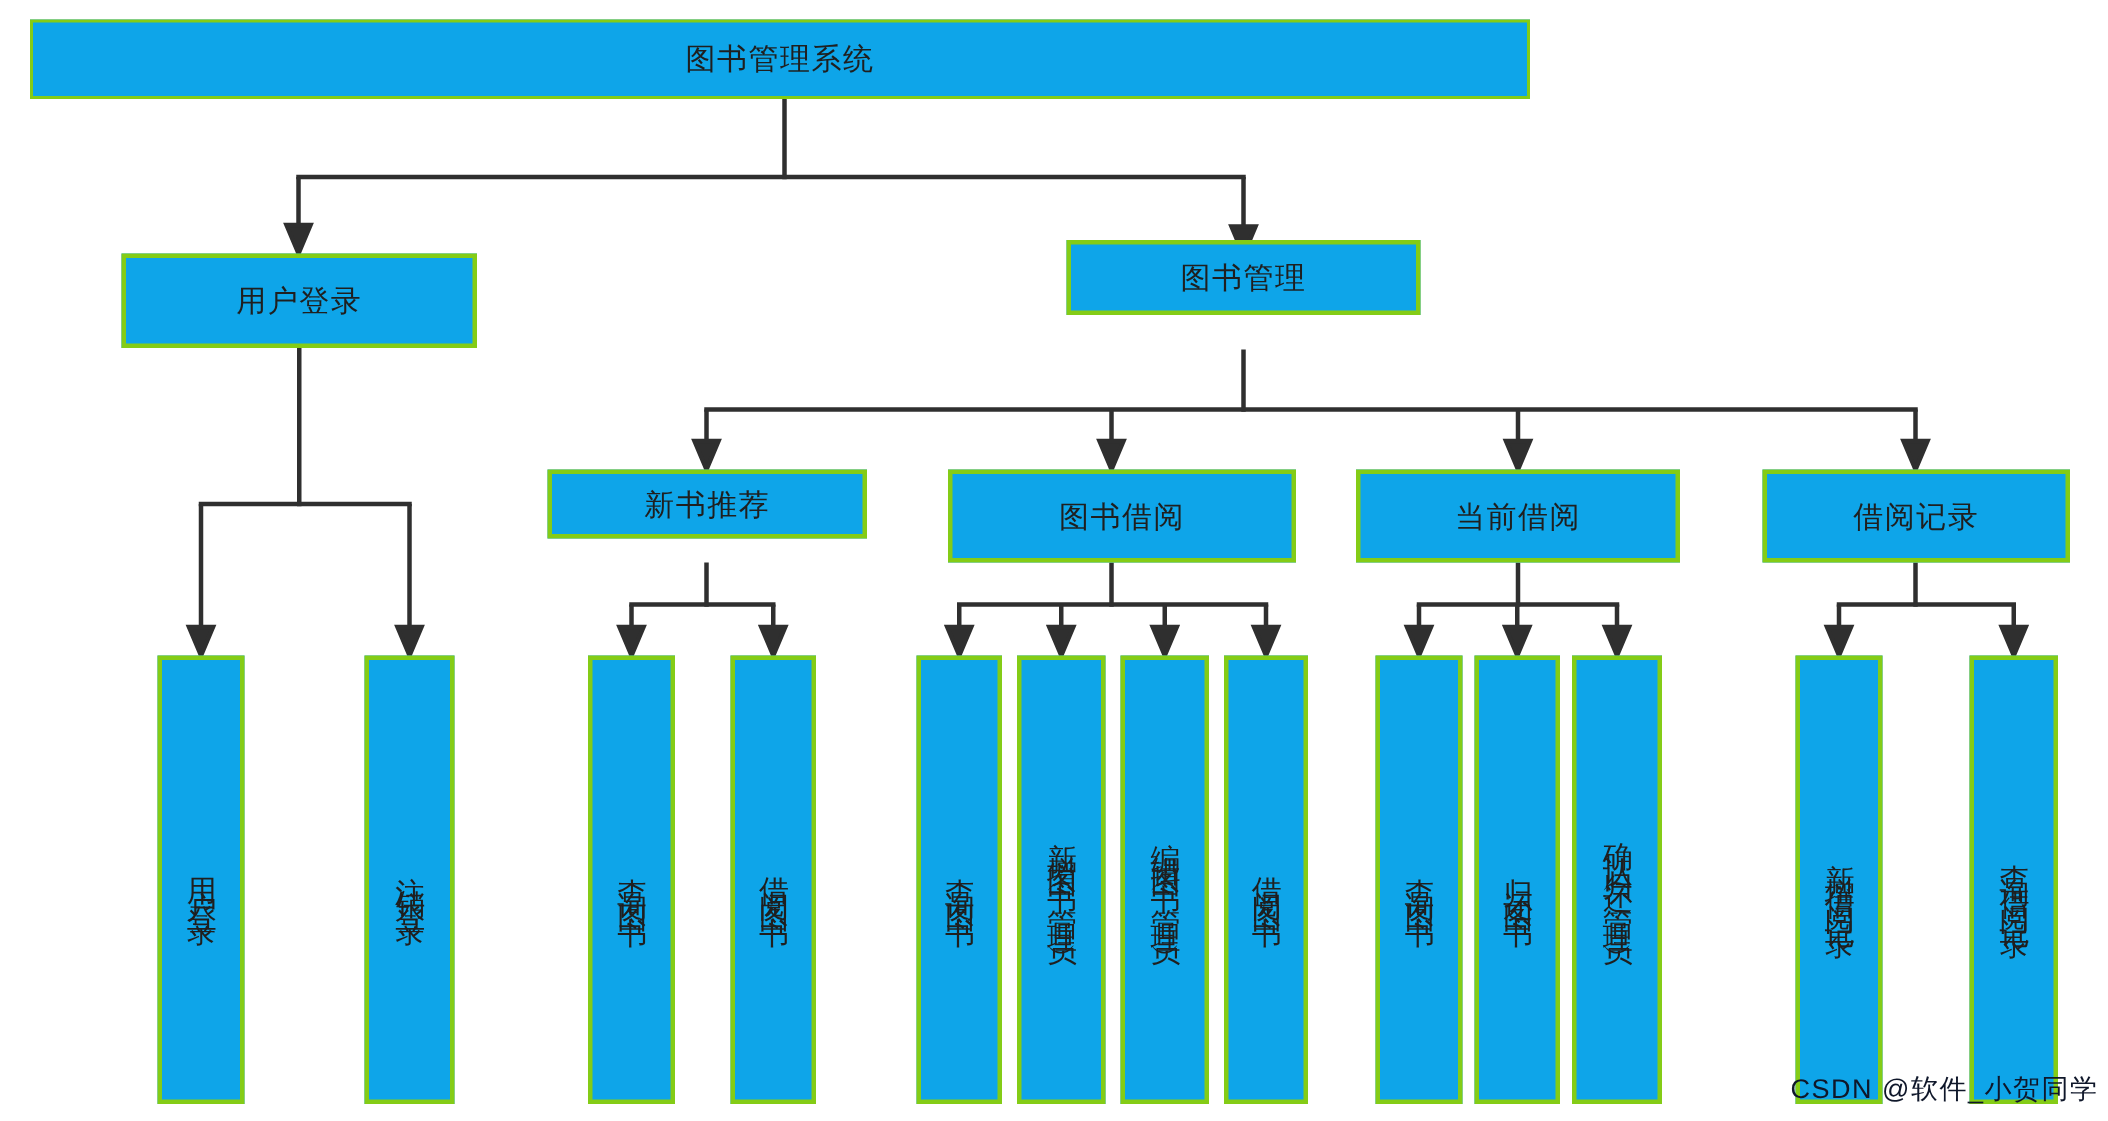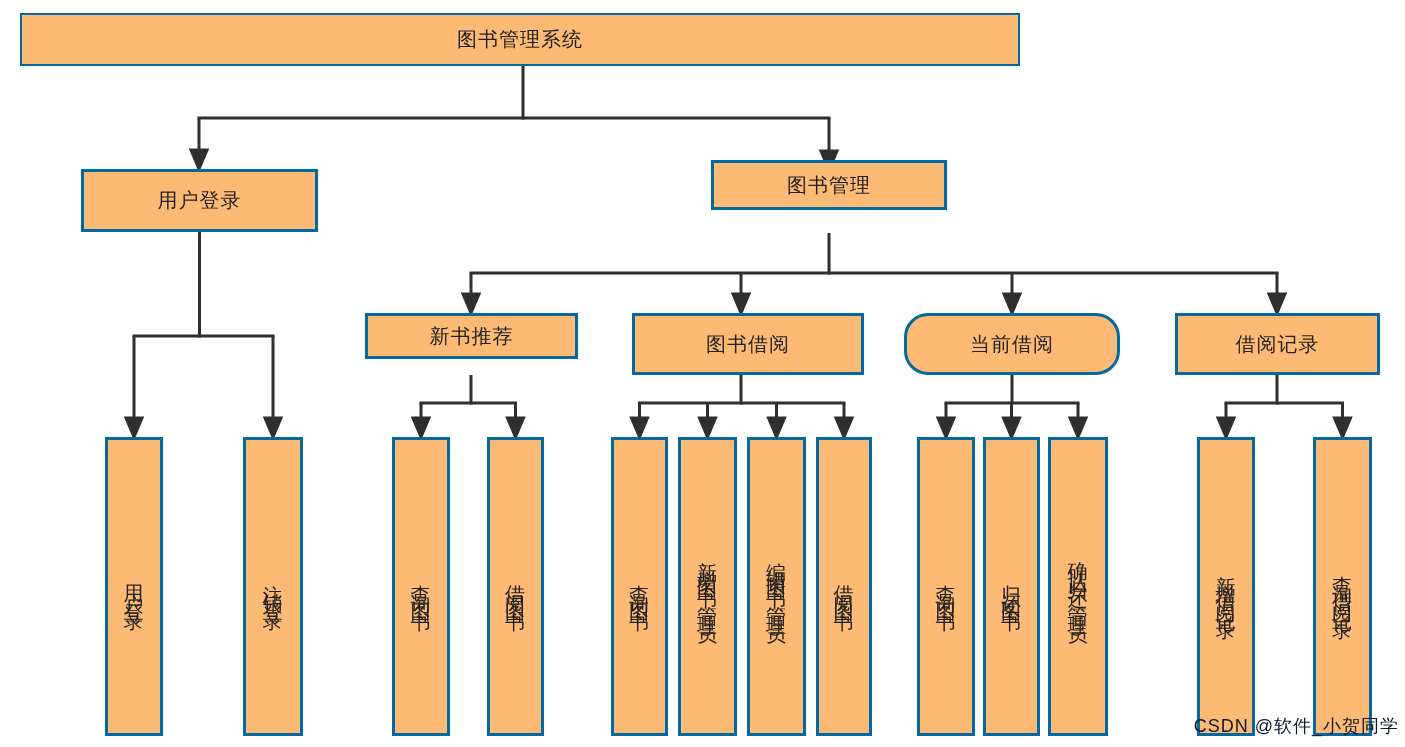--- a/index.html
+++ b/index.html
@@ -17,22 +17,22 @@
   }
   .connectors {
     position: absolute;
     left: 0;
     top: 0;
     z-index: 0;
   }
   .node {
     position: absolute;
     box-sizing: border-box;
-    background: #fdba74;
-    border: 3px solid #0369a1;
+    background: #0ea5e9;
+    border: 3px solid #84cc16;
     color: #1f1f1f;
     display: flex;
     align-items: center;
     justify-content: center;
     z-index: 1;
     font-size: 20px;
     letter-spacing: 1px;
     white-space: nowrap;
   }
   .node.root {
@@ -124,21 +124,21 @@
     </g>
   </svg>
 
   <div class="node root" style="left:20px; top:13px; width:1000px; height:53px;">图书管理系统</div>
 
   <div class="node" style="left:81px; top:169px; width:237px; height:63px;">用户登录</div>
   <div class="node" style="left:711px; top:160px; width:236px; height:50px;">图书管理</div>
 
   <div class="node" style="left:365px; top:313px; width:213px; height:46px;">新书推荐</div>
   <div class="node" style="left:632px; top:313px; width:232px; height:62px;">图书借阅</div>
-  <div class="node" style="left:904px; top:313px; width:216px; height:62px;border-radius:24px;">当前借阅</div>
+  <div class="node" style="left:904px; top:313px; width:216px; height:62px;">当前借阅</div>
   <div class="node" style="left:1175px; top:313px; width:205px; height:62px;">借阅记录</div>
 
   <div class="node v-node" style="left:105px; top:437px; width:58px; height:299px;">用户登录</div>
   <div class="node v-node" style="left:243px; top:437px; width:60px; height:299px;">注销登录</div>
 
   <div class="node v-node" style="left:392px; top:437px; width:58px; height:299px;">查询图书</div>
   <div class="node v-node" style="left:487px; top:437px; width:57px; height:299px;">借阅图书</div>
 
   <div class="node v-node" style="left:611px; top:437px; width:57px; height:299px;">查询图书</div>
   <div class="node v-node" style="left:678px; top:437px; width:59px; height:299px;">新增图书（管理员）</div>

